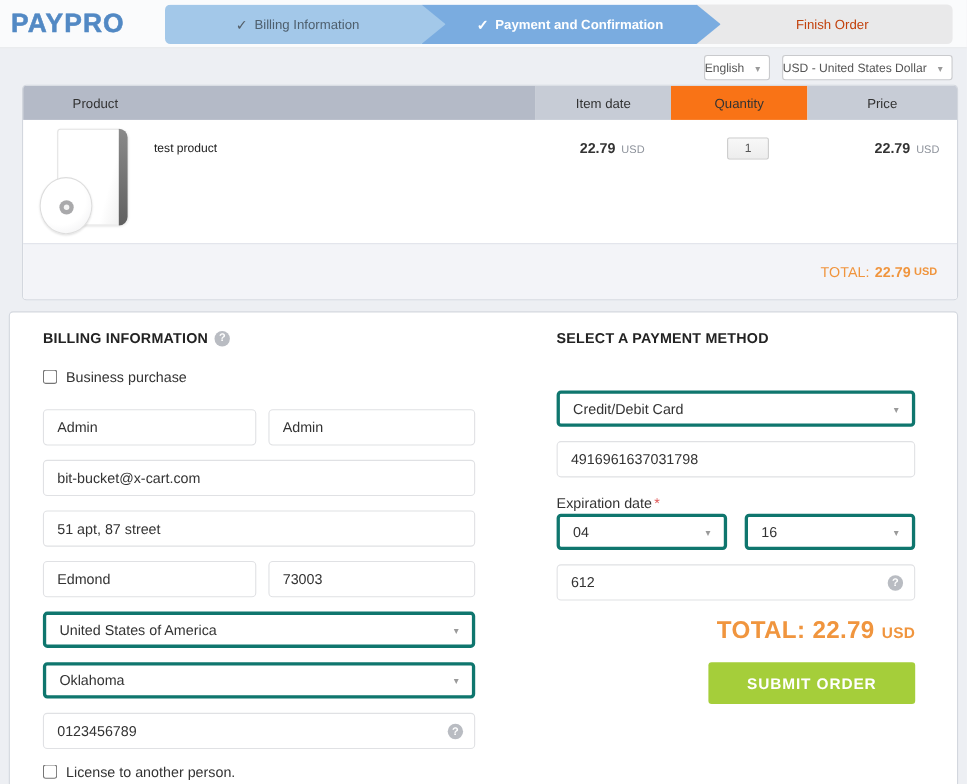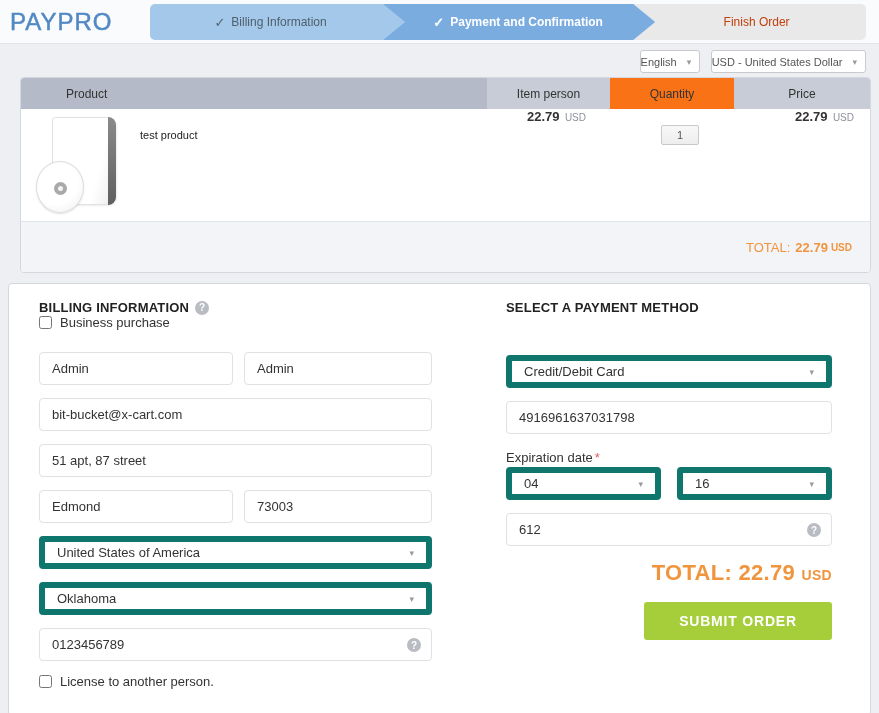--- a/index.html
+++ b/index.html
@@ -11,21 +11,21 @@
     overflow:hidden;
     position:relative;
   }
 
   
   .topbar {
     height:44px; background:#fafbfc; border-bottom:1px solid #e3e5e8;
     display:flex; align-items:center; padding:0 13px 0 10px;
   }
   .logo {
-    width:140px; font-size:24px; font-weight:normal; letter-spacing:1px;
+    width:140px; font-size:24px; font-weight:bold; letter-spacing:1px;
     color:#5289c4; -webkit-text-stroke:0.5px #5289c4;
   }
   .steps { flex:1; display:flex; height:36px; margin-top:1px; }
   .step {
     display:flex; align-items:center; justify-content:center;
     font-size:12px; height:36px; position:relative;
   }
   .step .check { margin-right:6px; font-size:13px; }
   .step1 {
     flex:1.08; background:#a3c8e9; color:#4e5f6d; z-index:3;
@@ -61,21 +61,21 @@
   }
   .cart-panel { overflow:hidden;margin-left:20px; }
   .cart-head { display:flex; height:31px; font-size:12px; color:#333; }
   .ch { display:flex; align-items:center; justify-content:center; }
   .ch-product { flex:1; justify-content:flex-start; padding-left:45px; background:#b4bac7; }
   .ch-itemprice { width:123px; background:#c7ccd6; }
   .ch-qty { width:124px; background:#f97316; }
   .ch-price { width:136px; background:#c7ccd6; }
 
   .cart-row { display:flex; height:112px; font-size:12px; }
-  .cc { }
+  .cc { padding-top:18px; }
   .cc-product { flex:1; display:flex; padding-left:15px; padding-top:8px; }
   .prod-name { padding-top:12px; padding-left:18px; font-size:11px; color:#222; }
   .cc-itemprice { width:123px; text-align:center; }
   .cc-qty { width:124px; text-align:center; padding-top:16px; }
   .cc-price { width:128px; text-align:right; padding-right:16px; }
   .amount { font-weight:bold; font-size:13px; color:#333; }
   .cur { font-size:10px; color:#8d929b; margin-left:2px; }
   .qty-input {
     width:38px; height:20px; text-align:center; font-size:11px; color:#555;
     border:1px solid #c9c9c9; border-radius:2px;
@@ -132,37 +132,37 @@
   .help {
     display:inline-flex; align-items:center; justify-content:center;
     width:14px; height:14px; border-radius:50%;
     background:#b9bcc2; color:#fff; font-size:10px; font-weight:bold;
     cursor:pointer; flex:none;
   }
   .check-row {
     display:flex; align-items:center; gap:8px; font-size:13px; color:#333;
   }
   .check-row input { width:13px; height:13px; }
-  .biz-row { }
+  .biz-row { margin-top:20px; }
   .lic-row { margin-top:2px; }
 
   .field-row { display:flex; justify-content:space-between; }
   .fld {
     height:33px; border:1px solid #e0e1e4; border-radius:4px;
     font-size:13px; color:#333; padding:0 12px; width:100%;
     background:#fff; outline:none; font-family:"Liberation Sans", sans-serif;
   }
   .mt { margin-top:13px; }
   .mt-first { margin-top:22px; }
   .half-l { width:194px; } .half-r { width:188px; }
   .fld-wrap { position:relative; }
   .fld-wrap .help { position:absolute; right:11px; top:10px; }
 
   .fake-select {
-    height:33px; border:6px solid #0f766e; border-radius:4px; background:#fff;
+    height:33px; border:3px solid #0f766e; border-radius:4px; background:#fff;
     display:flex; align-items:center; justify-content:space-between;
     font-size:13px; color:#333; padding:0 12px; cursor:pointer;
   }
   .pay-select { margin-top:40px; }
   .exp-label { margin-top:13px; font-size:13px; color:#333; height:20px; display:flex; align-items:center; }
   .req { color:#e05b5b; margin-left:2px; }
   .exp-row { display:flex; justify-content:space-between; }
   .exp { width:155px; }
 
   .big-total {
@@ -204,21 +204,21 @@
   </span>
   <span class="mini-select">
     <span>USD - United States Dollar</span>
     <span class="arrow">▾</span>
   </span>
 </div>
 
 <div class="panel cart-panel">
   <div class="cart-head">
     <div class="ch ch-product">Product</div>
-    <div class="ch ch-itemprice">Item person</div>
+    <div class="ch ch-itemprice">Item date</div>
     <div class="ch ch-qty">Quantity</div>
     <div class="ch ch-price">Price</div>
   </div>
 
   <div class="cart-row">
     <div class="cc cc-product">
       <div class="boxart">
         <div class="box">
             <div class="spine"></div>
           </div>

